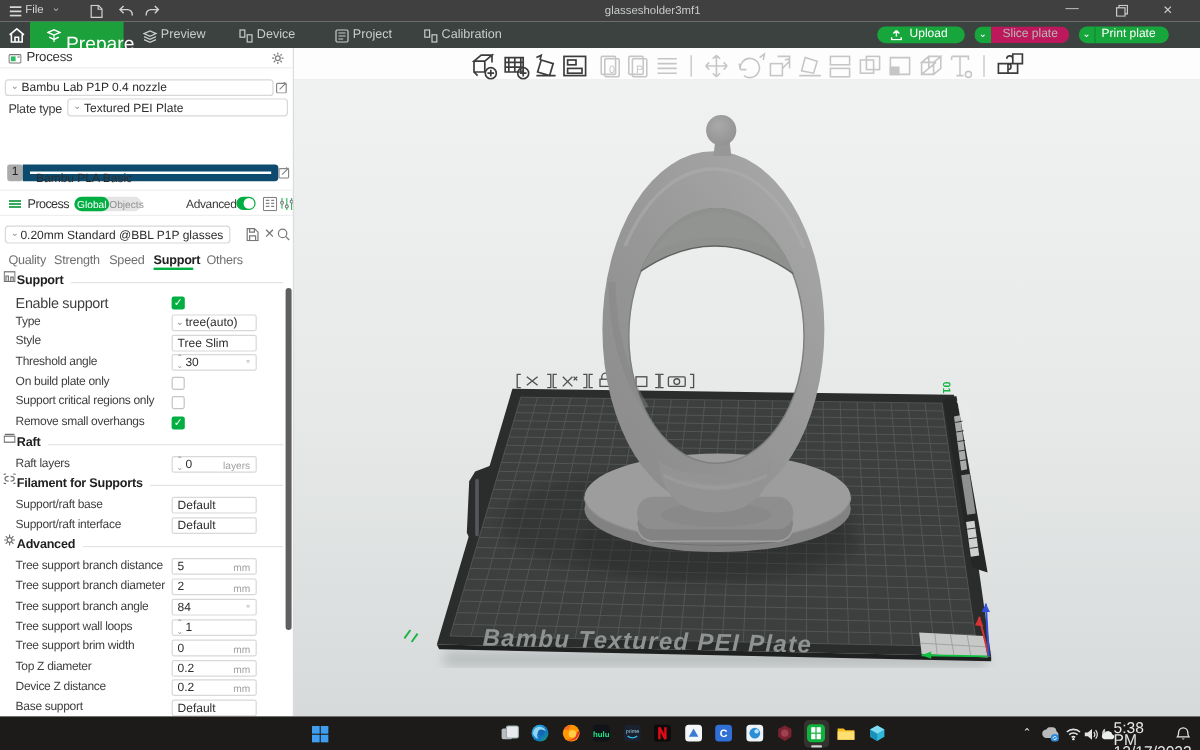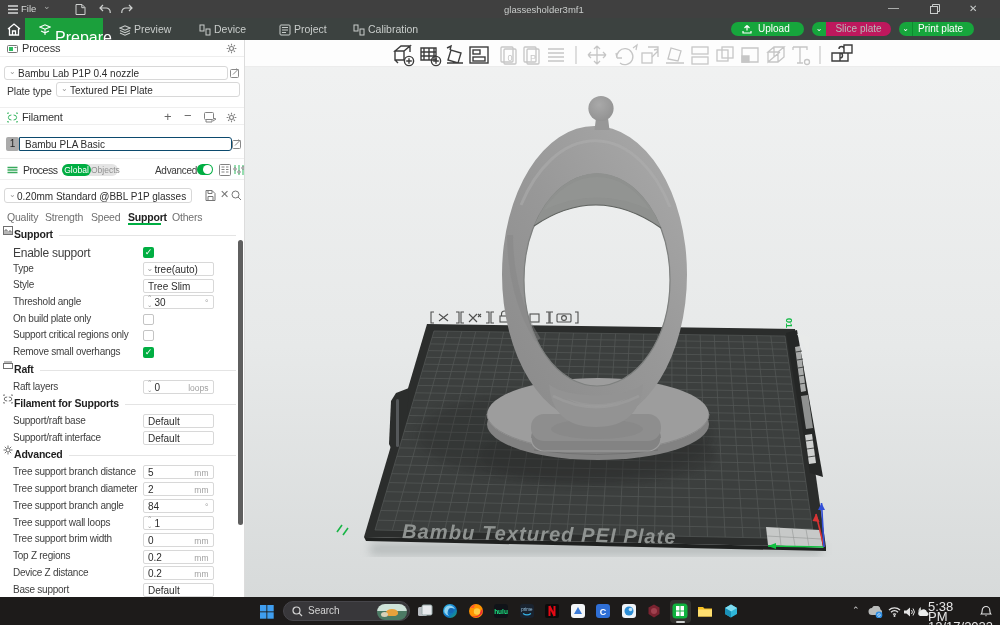--- a/index.html
+++ b/index.html
@@ -267,38 +267,22 @@
   <svg style="position:absolute;left:230px;top:28px" width="10" height="10">
       <rect x="0.5" y="1.5" width="8" height="8" rx="1" fill="none" stroke="#888"></rect>
       <path d="M3,6.5 L8.5,1 M6.5,0.5 l2,2" stroke="#888" fill="none"></path>
     </svg>
   <div style="position:absolute;left:7px;top:45px;font-size:10.5px;letter-spacing:-0.2px;color:#3a3a3a">Plate type</div>
   <div style="position:absolute;left:56px;top:42px;width:184px;height:15px;border:1px solid #d8d8d8;border-radius:3px">
     <span style="position:absolute;left:4px;top:1px;color:#9a9a9a;font-size:8px">⌄</span>
     <span style="position:absolute;left:13px;top:1.5px;font-size:10px;color:#2c2c2c;white-space:nowrap">Textured PEI Plate</span>
   </div>
 
-  <div style="position:absolute;left:0;top:67px;width:100%;height:18px;border-top:1px solid #efefef;border-bottom:1px solid #efefef">
-    <svg style="position:absolute;left:7px;top:4px" width="11" height="11">
-        <path d="M2,1 a6,4.5 0 0 0 0,9 M9,1 a6,4.5 0 0 1 0,9 M4.4,3 a3,2.5 0 0 0 0,5 M6.6,3 a3,2.5 0 0 1 0,5" stroke="#33b55e" fill="none"></path>
-      </svg>
-    <span style="position:absolute;left:22px;top:3px;font-size:11px;letter-spacing:-0.2px;color:#333">Filament</span>
-    <span style="position:absolute;left:164px;top:1px;font-size:13px;color:#666">+</span>
-    <span style="position:absolute;left:184px;top:0px;font-size:13px;color:#666">−</span>
-    <svg style="position:absolute;left:204px;top:4px" width="13" height="11">
-        <rect x="0.5" y="0.5" width="9" height="7" rx="1" fill="none" stroke="#828282"></rect>
-        <path d="M2,8 v2 h6 v-2 M9,9 l3,-2 m0,0 l-3,-1" stroke="#828282" fill="none"></path>
-      </svg>
-    <svg style="position:absolute;left:226px;top:4px" width="11" height="11" viewBox="0 0 10 10">
-        <circle cx="5" cy="5" r="1.8" fill="none" stroke="#828282"></circle>
-        <path d="M5,0.6 v1.6 M5,7.8 v1.6 M0.6,5 h1.6 M7.8,5 h1.6 M1.9,1.9 l1.1,1.1 M7,7 l1.1,1.1 M8.1,1.9 L7,3 M3,7 L1.9,8.1" stroke="#828282"></path>
-      </svg>
-  </div>
   <div style="position:absolute;left:6px;top:97px;width:13px;height:14px;background:#ababab;border-radius:2px;color:#222;font-size:10px;text-align:center;line-height:14px">1</div>
-  <div style="position:absolute;left:19px;top:97px;width:213px;height:14px;border:1px solid #0c4a6e;border-radius:0 3px 3px 0">
+  <div style="position:absolute;left:19px;top:97px;width:213px;height:14px;border:6px solid #0c4a6e;border-radius:0 3px 3px 0">
     <span style="position:absolute;left:5px;top:1px;font-size:10px;color:#2c2c2c;white-space:nowrap">Bambu PLA Basic</span>
   </div>
   <svg style="position:absolute;left:232px;top:99px" width="10" height="10">
       <rect x="0.5" y="1.5" width="8" height="8" rx="1" fill="none" stroke="#888"></rect>
       <path d="M3,6.5 L8.5,1 M6.5,0.5 l2,2" stroke="#888" fill="none"></path>
     </svg>
 
   <div style="position:absolute;left:0;top:118px;width:100%;height:22px;border-top:1px solid #efefef;border-bottom:1px solid #efefef">
     <svg style="position:absolute;left:7px;top:6px" width="11" height="11">
         <path d="M0.5,2.5 h10 M0.5,5 h10 M0.5,7.5 h10" stroke="#37a95c" stroke-width="1.6"></path>
@@ -376,21 +360,21 @@
       <rect x="0.5" y="3.5" width="9" height="5" fill="none" stroke="#6f6f6f"></rect>
       <path d="M1,2 h8" stroke="#6f6f6f"></path>
     </svg>
     <div style="position:absolute;left:14px;top:323px;font-size:10.5px;letter-spacing:-0.2px;font-weight:bold;color:#1f1f1f;white-space:nowrap;background:#fff;padding-right:6px;z-index:2">Raft</div>
     <div style="position:absolute;left:14px;right:8px;top:330px;height:1px;background:#e4e4e4"></div>
     <div style="position:absolute;left:13px;top:340.5px;font-size:10px;letter-spacing:-0.25px;color:#3e3e3e;white-space:nowrap">Raft layers</div>
     <div style="position:absolute;left:142.5px;top:340.0px;width:71px;height:14px;border:1px solid #d8d8d8;border-radius:2px;background:#fff">
       <span style="position:absolute;left:3.5px;top:-2px;color:#9a9a9a;font-size:6.5px">⌃</span>
       <span style="position:absolute;left:3.5px;top:4.5px;color:#9a9a9a;font-size:6.5px">⌄</span>
       <span style="position:absolute;left:11px;top:1px;font-size:10px;color:#2c2c2c;white-space:nowrap">0</span>
-      <span style="position:absolute;right:4px;top:2px;font-size:8.5px;color:#a0a0a0">loops</span>
+      <span style="position:absolute;right:4px;top:2px;font-size:8.5px;color:#a0a0a0">layers</span>
     </div>
     <svg style="position:absolute;left:3px;top:354px" width="10" height="10">
       <path d="M2,1 a6,4 0 0 0 0,8 M8,1 a6,4 0 0 1 0,8 M4.2,3 a3,2 0 0 0 0,4 M5.8,3 a3,2 0 0 1 0,4" stroke="#6f6f6f" fill="none"></path>
     </svg>
     <div style="position:absolute;left:14px;top:357px;font-size:10.5px;letter-spacing:-0.2px;font-weight:bold;color:#1f1f1f;white-space:nowrap;background:#fff;padding-right:6px;z-index:2">Filament for Supports</div>
     <div style="position:absolute;left:14px;right:8px;top:364px;height:1px;background:#e4e4e4"></div>
     <div style="position:absolute;left:13px;top:374.5px;font-size:10px;letter-spacing:-0.25px;color:#3e3e3e;white-space:nowrap">Support/raft base</div>
     <div style="position:absolute;left:142.5px;top:374.0px;width:71px;height:14px;border:1px solid #d8d8d8;border-radius:2px;background:#fff">
       <span style="position:absolute;left:4.5px;top:1px;font-size:10px;color:#2c2c2c;white-space:nowrap">Default</span>
     </div>
@@ -423,21 +407,21 @@
     <div style="position:absolute;left:142.5px;top:476.0px;width:71px;height:14px;border:1px solid #d8d8d8;border-radius:2px;background:#fff">
       <span style="position:absolute;left:3.5px;top:-2px;color:#9a9a9a;font-size:6.5px">⌃</span>
       <span style="position:absolute;left:3.5px;top:4.5px;color:#9a9a9a;font-size:6.5px">⌄</span>
       <span style="position:absolute;left:11px;top:1px;font-size:10px;color:#2c2c2c;white-space:nowrap">1</span>
     </div>
     <div style="position:absolute;left:13px;top:493.0px;font-size:10px;letter-spacing:-0.25px;color:#3e3e3e;white-space:nowrap">Tree support brim width</div>
     <div style="position:absolute;left:142.5px;top:492.5px;width:71px;height:14px;border:1px solid #d8d8d8;border-radius:2px;background:#fff">
       <span style="position:absolute;left:4.5px;top:1px;font-size:10px;color:#2c2c2c;white-space:nowrap">0</span>
       <span style="position:absolute;right:4px;top:2px;font-size:8.5px;color:#a0a0a0">mm</span>
     </div>
-    <div style="position:absolute;left:13px;top:510.0px;font-size:10px;letter-spacing:-0.25px;color:#3e3e3e;white-space:nowrap">Top Z regions</div>
+    <div style="position:absolute;left:13px;top:510.0px;font-size:10px;letter-spacing:-0.25px;color:#3e3e3e;white-space:nowrap">Top Z diameter</div>
     <div style="position:absolute;left:142.5px;top:509.5px;width:71px;height:14px;border:1px solid #d8d8d8;border-radius:2px;background:#fff">
       <span style="position:absolute;left:4.5px;top:1px;font-size:10px;color:#2c2c2c;white-space:nowrap">0.2</span>
       <span style="position:absolute;right:4px;top:2px;font-size:8.5px;color:#a0a0a0">mm</span>
     </div>
     <div style="position:absolute;left:13px;top:526.5px;font-size:10px;letter-spacing:-0.25px;color:#3e3e3e;white-space:nowrap">Device Z distance</div>
     <div style="position:absolute;left:142.5px;top:526.0px;width:71px;height:14px;border:1px solid #d8d8d8;border-radius:2px;background:#fff">
       <span style="position:absolute;left:4.5px;top:1px;font-size:10px;color:#2c2c2c;white-space:nowrap">0.2</span>
       <span style="position:absolute;right:4px;top:2px;font-size:8.5px;color:#a0a0a0">mm</span>
     </div>
     <div style="position:absolute;left:13px;top:543.5px;font-size:10px;letter-spacing:-0.25px;color:#3e3e3e;white-space:nowrap">Base support</div>
@@ -519,31 +503,20 @@
   </div>
 </div>
 
 <div style="position:absolute;left:0;top:597px;width:1000px;height:28px;background:#1d1b1a">
   <svg style="position:absolute;left:260px;top:7.5px" width="14" height="14" viewBox="0 0 14 14">
       <rect x="0" y="0" width="6.4" height="6.4" fill="#3f9ef0"></rect>
       <rect x="7.3" y="0" width="6.4" height="6.4" fill="#3f9ef0"></rect>
       <rect x="0" y="7.3" width="6.4" height="6.4" fill="#3f9ef0"></rect>
       <rect x="7.3" y="7.3" width="6.4" height="6.4" fill="#3f9ef0"></rect>
     </svg>
-  <div style="position:absolute;left:283px;top:4px;width:127px;height:20px;background:#38373a;border:1px solid #46454a;border-radius:10px">
-    <svg style="position:absolute;left:8px;top:4px" width="11" height="11">
-        <circle cx="4.5" cy="4.5" r="3.5" fill="none" stroke="#d5d5d5" stroke-width="1.2"></circle>
-        <path d="M7.2,7.2 l2.8,2.8" stroke="#d5d5d5" stroke-width="1.2"></path>
-      </svg>
-    <span style="position:absolute;left:24px;top:3px;font-size:10px;color:#d5d5d5">Search</span>
-    <div style="position:absolute;right:2px;top:2px;width:30px;height:16px;border-radius:8px;overflow:hidden;background:linear-gradient(#cfe3d9 45%,#4c7a64 45%)">
-        <div style="position:absolute;left:9px;top:5px;width:12px;height:7px;background:#e8a13c;border-radius:50% 50% 40% 40%"></div>
-        <div style="position:absolute;left:4px;top:8px;width:7px;height:5px;background:#d8d2b8;border-radius:50%"></div>
-      </div>
-  </div>
   <div style="position:absolute;left:417px;top:6px;width:16px;height:16px"><svg width="16" height="16" viewBox="0 0 16 16">
         <rect x="1" y="4" width="9" height="9" rx="1.5" fill="#b9bdc2"></rect>
         <rect x="5" y="2" width="10" height="10" rx="1.5" fill="#e8eaed" stroke="#9aa"></rect>
       </svg></div>
     <div style="position:absolute;left:442px;top:6px;width:16px;height:16px"><svg width="16" height="16" viewBox="0 0 16 16">
         <defs>
           <linearGradient id="edg" x1="0" y1="0" x2="1" y2="1">
             <stop offset="0" stop-color="#35c1f1"></stop>
             <stop offset="0.6" stop-color="#0d74c6"></stop>
             <stop offset="1" stop-color="#21a362"></stop>

